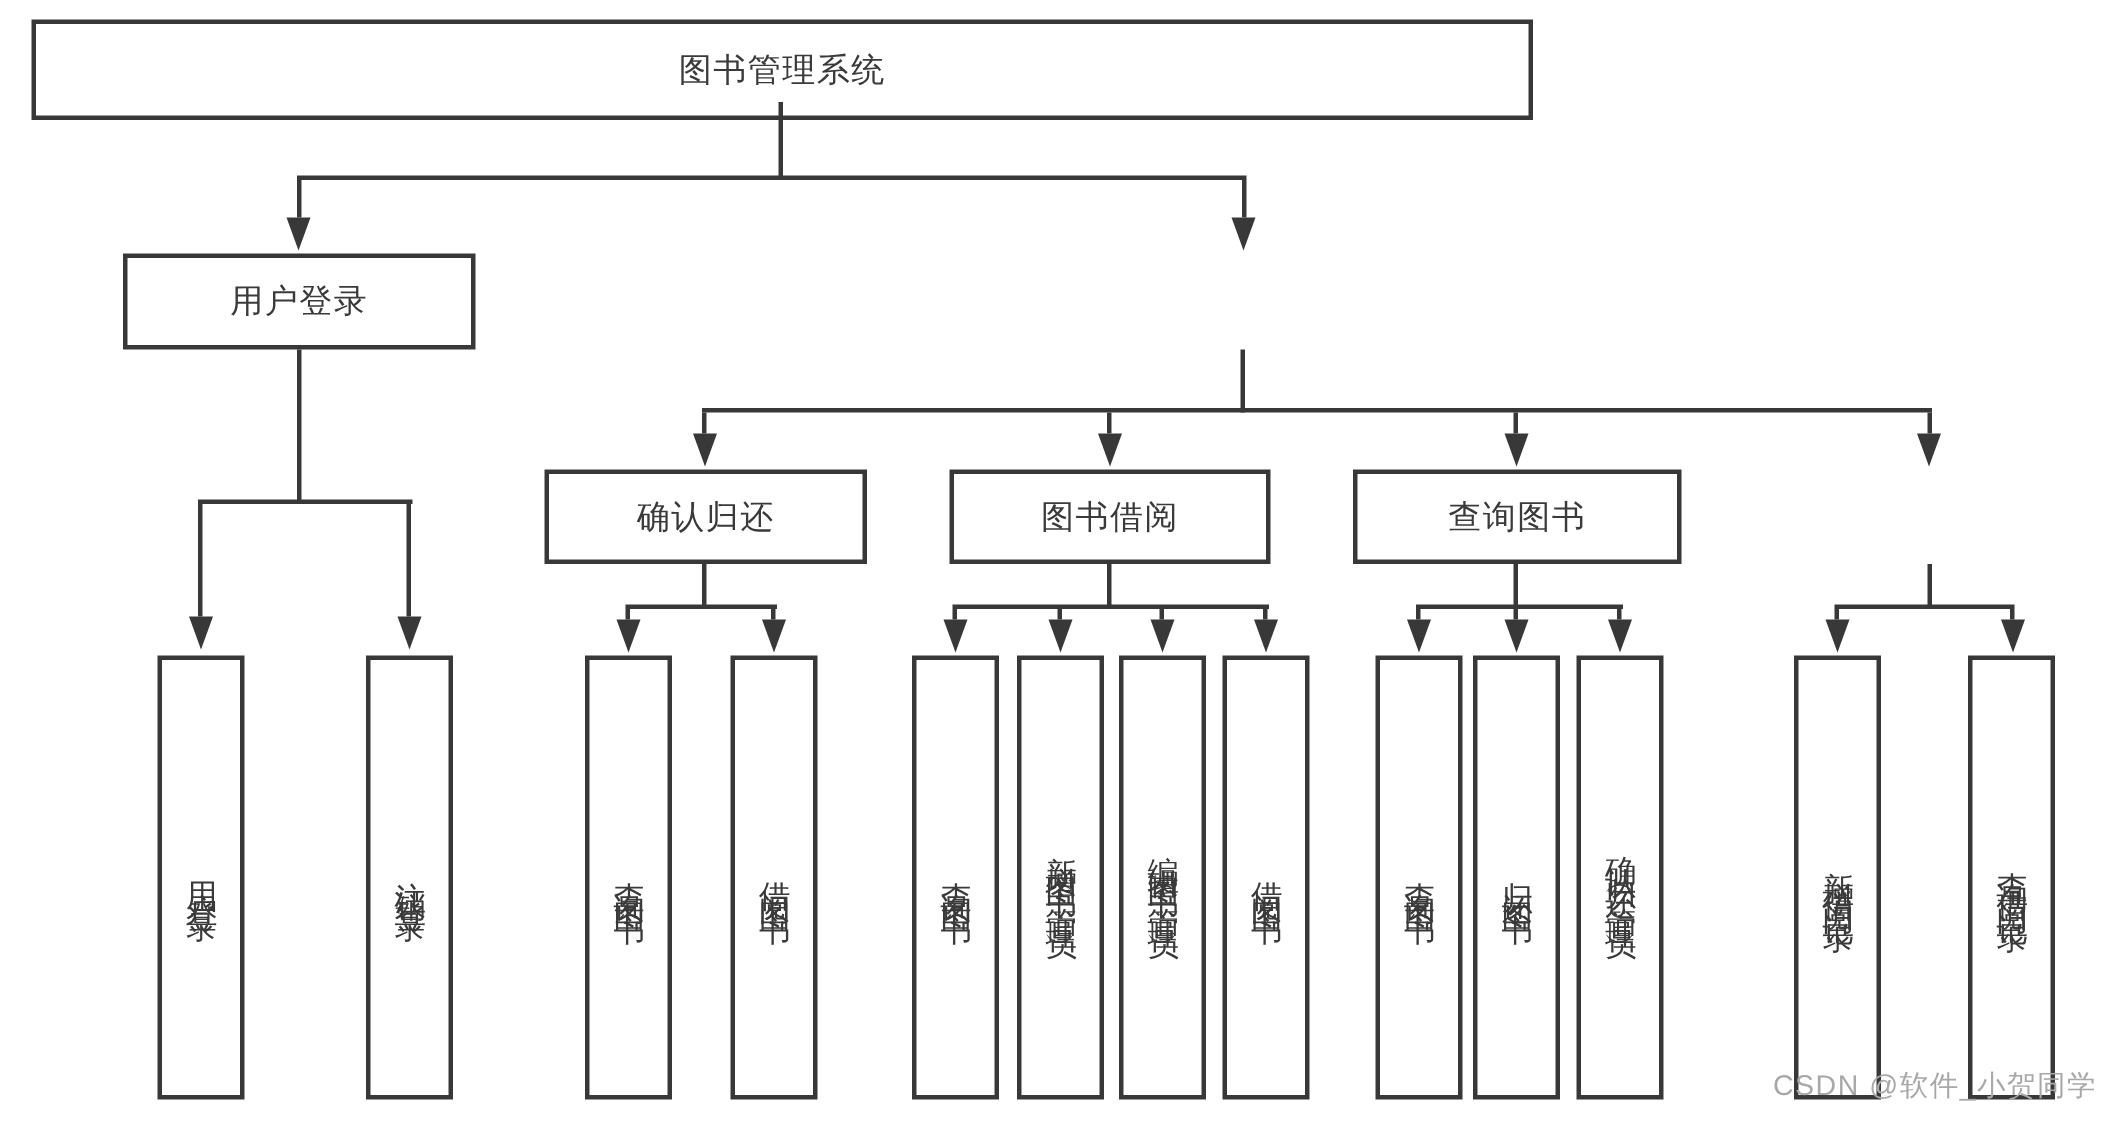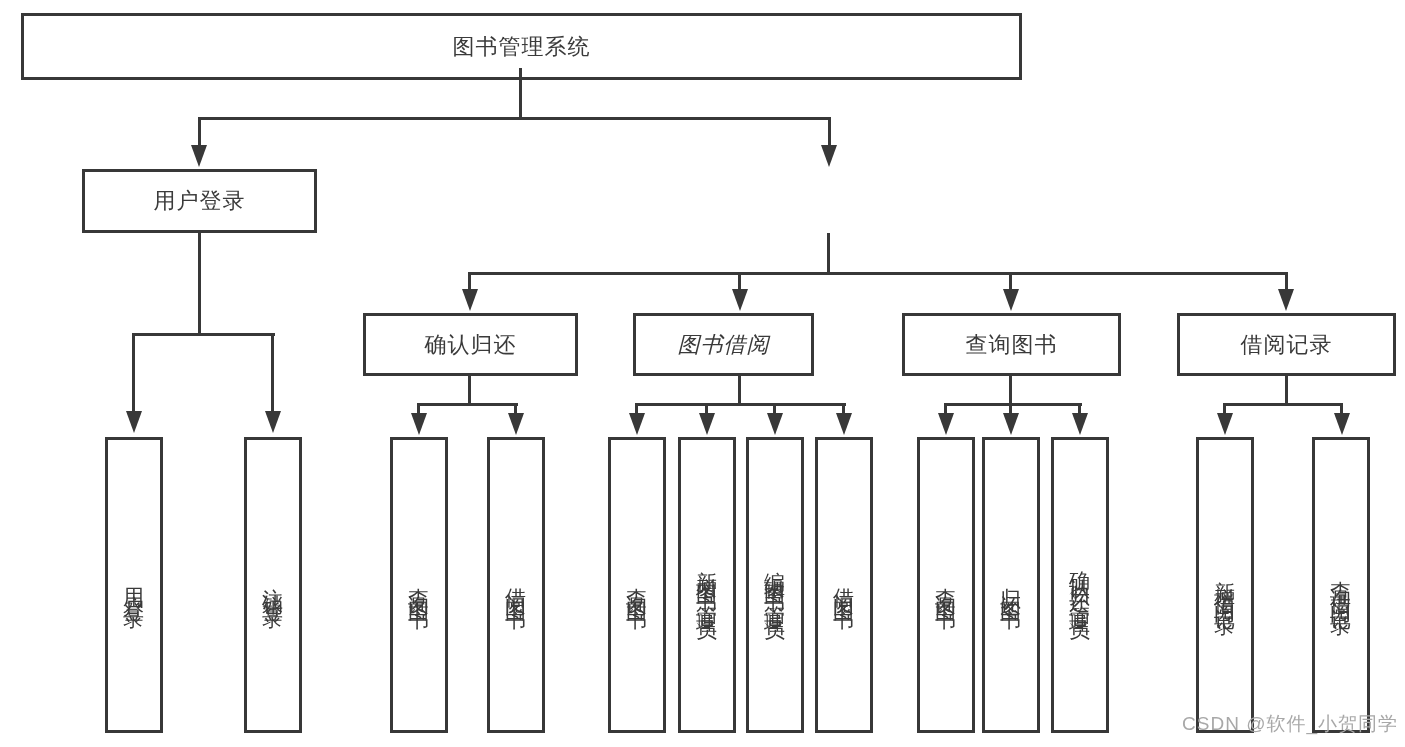--- a/index.html
+++ b/index.html
@@ -98,28 +98,25 @@
   <div class="vline" style="left:738px;top:275px;height:14px;"></div>
   <div class="arrowhead" style="left:732px;top:289px;"></div>
   <div class="vline" style="left:1009px;top:275px;height:14px;"></div>
   <div class="arrowhead" style="left:1003px;top:289px;"></div>
   <div class="vline" style="left:1285px;top:275px;height:14px;"></div>
   <div class="arrowhead" style="left:1278px;top:289px;"></div>
 
   <div class="box" style="left:363px;top:313px;width:215px;height:63px;">
     <span>确认归还</span>
   </div>
-  <div class="box" style="left:633px;top:313px;width:181px;height:63px;font-style:italic;">
+  <div class="box" style="left:633px;top:313px;width:214px;height:63px;">
     <span>图书借阅</span>
   </div>
   <div class="box" style="left:902px;top:313px;width:219px;height:63px;">
     <span>查询图书</span>
-  </div>
-  <div class="box" style="left:1177px;top:313px;width:219px;height:63px;">
-    <span>借阅记录</span>
   </div>
 
   <div class="vline" style="left:468px;top:376px;height:30px;"></div>
   <div class="hline" style="left:417px;top:403px;width:101px;"></div>
   <div class="vline" style="left:417px;top:406px;height:7px;"></div>
   <div class="arrowhead" style="left:411px;top:413px;"></div>
   <div class="vline" style="left:514px;top:406px;height:7px;"></div>
   <div class="arrowhead" style="left:508px;top:413px;"></div>
 
   <div class="vline" style="left:738px;top:376px;height:30px;"></div>

